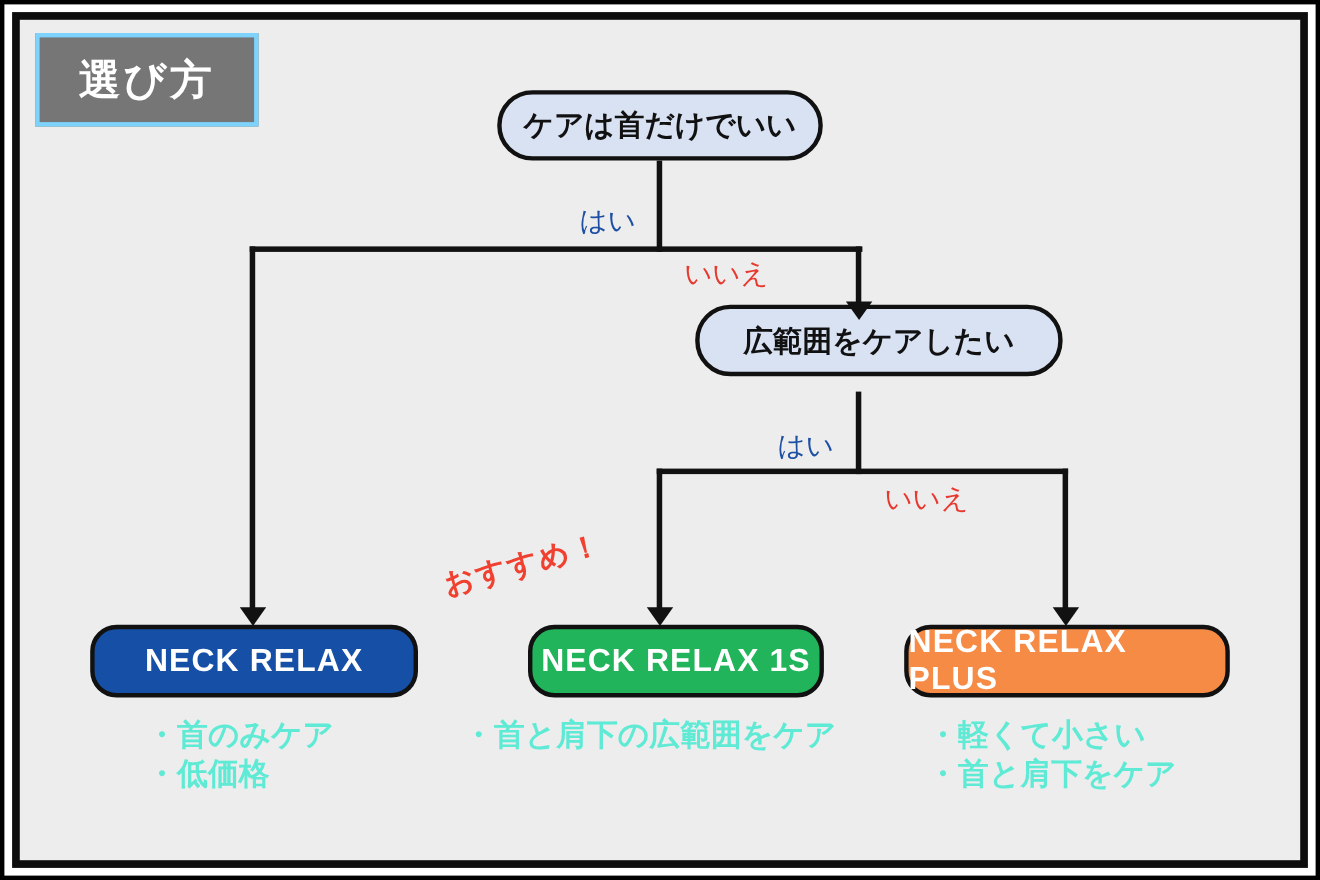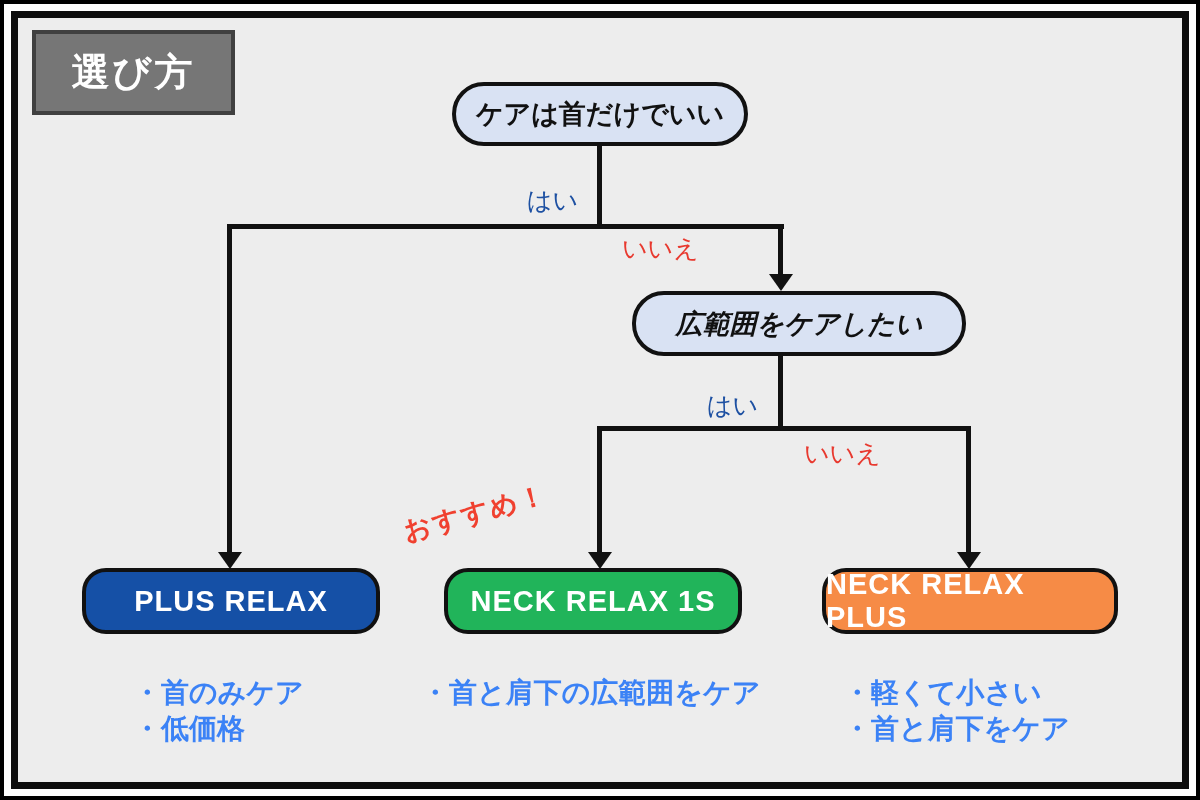--- a/index.html
+++ b/index.html
@@ -20,34 +20,34 @@
     position: absolute; inset: 11px;
     background: #ededed;
     border: 7px solid #0d0d0d;
   }
 
   .abs { position: absolute; }
 
   .title-box {
     left: 32px; top: 30px; width: 203px; height: 85px;
     background: #767676;
-    border: 4px solid #404040;
+    border: 4px solid #7dd3fc;
     display: flex; align-items: center; justify-content: center;
     color: #fff; font-size: 38px; font-weight: bold; letter-spacing: 3px;
   }
 
   .decision {
     background: #d9e2f3;
     border: 4px solid #111;
     border-radius: 32px;
     display: flex; align-items: center; justify-content: center;
     color: #111; font-size: 27px; font-weight: bold;
   }
   .decision.q1 { left: 452px; top: 82px;  width: 296px; height: 64px; }
-  .decision.q2 { left: 632px; top: 291px; width: 334px; height: 65px; font-style: italic; }
+  .decision.q2 { left: 632px; top: 277px; width: 334px; height: 65px; }
 
   .line { position: absolute; background: #111; }
 
   .arrowhead {
     position: absolute; width: 0; height: 0;
     border-left: 12px solid transparent;
     border-right: 12px solid transparent;
     border-top: 17px solid #111;
   }
 
@@ -60,40 +60,39 @@
 
   .product {
     position: absolute;
     top: 568px; height: 66px;
     border: 4px solid #111;
     border-radius: 24px;
     display: flex; align-items: center; justify-content: center;
     color: #fff; font-size: 29px; font-weight: bold; letter-spacing: 1px;
   }
   .product.p1 { left: 82px;  width: 298px; }
-  .product.p2 { left: 444px; width: 298px; }
+  .product.p2 { left: 480px; width: 269px; }
   .product.p3 { left: 822px; width: 296px; }
 
   .recommend {
     position: absolute;
     left: 404px; top: 514px;
     color: #f0402f;
     font-size: 27px; font-weight: bold; letter-spacing: 2px;
     transform: rotate(-15deg);
     transform-origin: left center;
     white-space: nowrap;
   }
 
   .features {
     position: absolute; top: 650px;
     list-style: none;
-    color: #3b82f6; font-size: 28px; font-weight: bold;
+    color: #5eead4; font-size: 28px; font-weight: bold;
     line-height: 36px;
     white-space: nowrap;
-    margin-top: 25px;
   }
   .features.f1 { left: 133px; }
   .features.f2 { left: 421px; }
   .features.f3 { left: 843px; }
 </style>
 </head>
 <body>
 
 <div class="canvas">
   <div class="white-band"></div>
@@ -126,21 +125,21 @@
   <div class="arrowhead" style="left:957px; top:552px;"></div>
 
   <div class="branch-label yes" style="left:498px; top:184px;">はい</div>
   <div class="branch-label no" style="left:622px; top:184px;">いいえ</div>
   <div class="branch-label yes" style="left:678px; top:389px;">はい</div>
   <div class="branch-label no" style="left:804px; top:389px;">いいえ</div>
 
   <div class="recommend">おすすめ！</div>
 
   <div class="product p1" style="background: rgb(21, 80, 166);">
-    <span>PLUS RELAX</span>
+    <span>NECK RELAX</span>
   </div>
   <div class="product p2" style="background: rgb(33, 180, 90);">
     <span>NECK RELAX 1S</span>
   </div>
   <div class="product p3" style="background: rgb(246, 139, 70);">
     <span>NECK RELAX PLUS</span>
   </div>
 
   <ul class="features f1">
     <li>・首のみケア</li>

